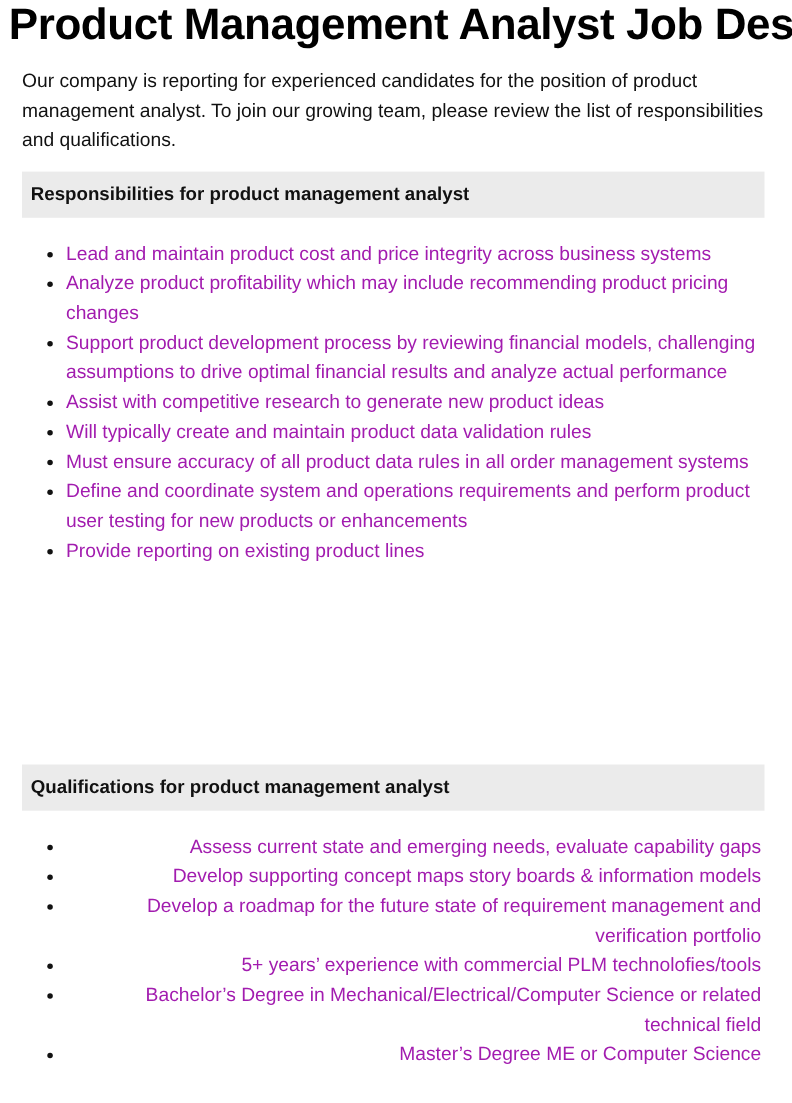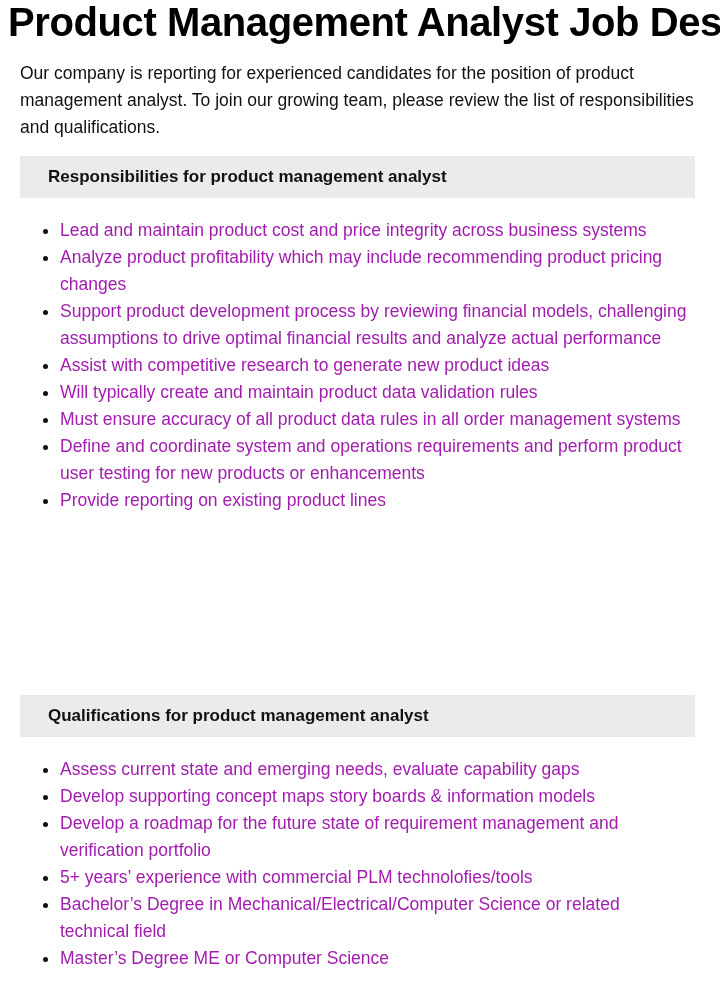--- a/index.html
+++ b/index.html
@@ -38,40 +38,40 @@
       line-height: 27px;
       color: #111111;
     }
     .section-header {
       position: absolute;
       left: 20px;
       width: 675px;
       height: 42px;
       background: #ebebeb;
       box-sizing: border-box;
-      padding-left: 28px;
+      padding-left: 8px;
       display: flex;
       align-items: center;
       font-size: 17px;
       font-weight: bold;
       color: #111111;
     }
     .section-header.resp { top: 156px; }
     .section-header.qual { top: 695px; }
     ul.items {
       position: absolute;
       left: 20px;
       width: 672px;
       margin: 0;
       padding: 0 0 0 40px;
       box-sizing: border-box;
       list-style: none;
     }
     ul.items.resp { top: 217px; }
-    ul.items.qual { top: 756px; }
+    ul.items.qual { top: 756px; text-align: right; }
     ul.items li {
       position: relative;
       font-size: 17.5px;
       line-height: 27px;
       color: #a21caf;
     }
     ul.items li::before {
       content: "";
       position: absolute;
       left: -17px;

